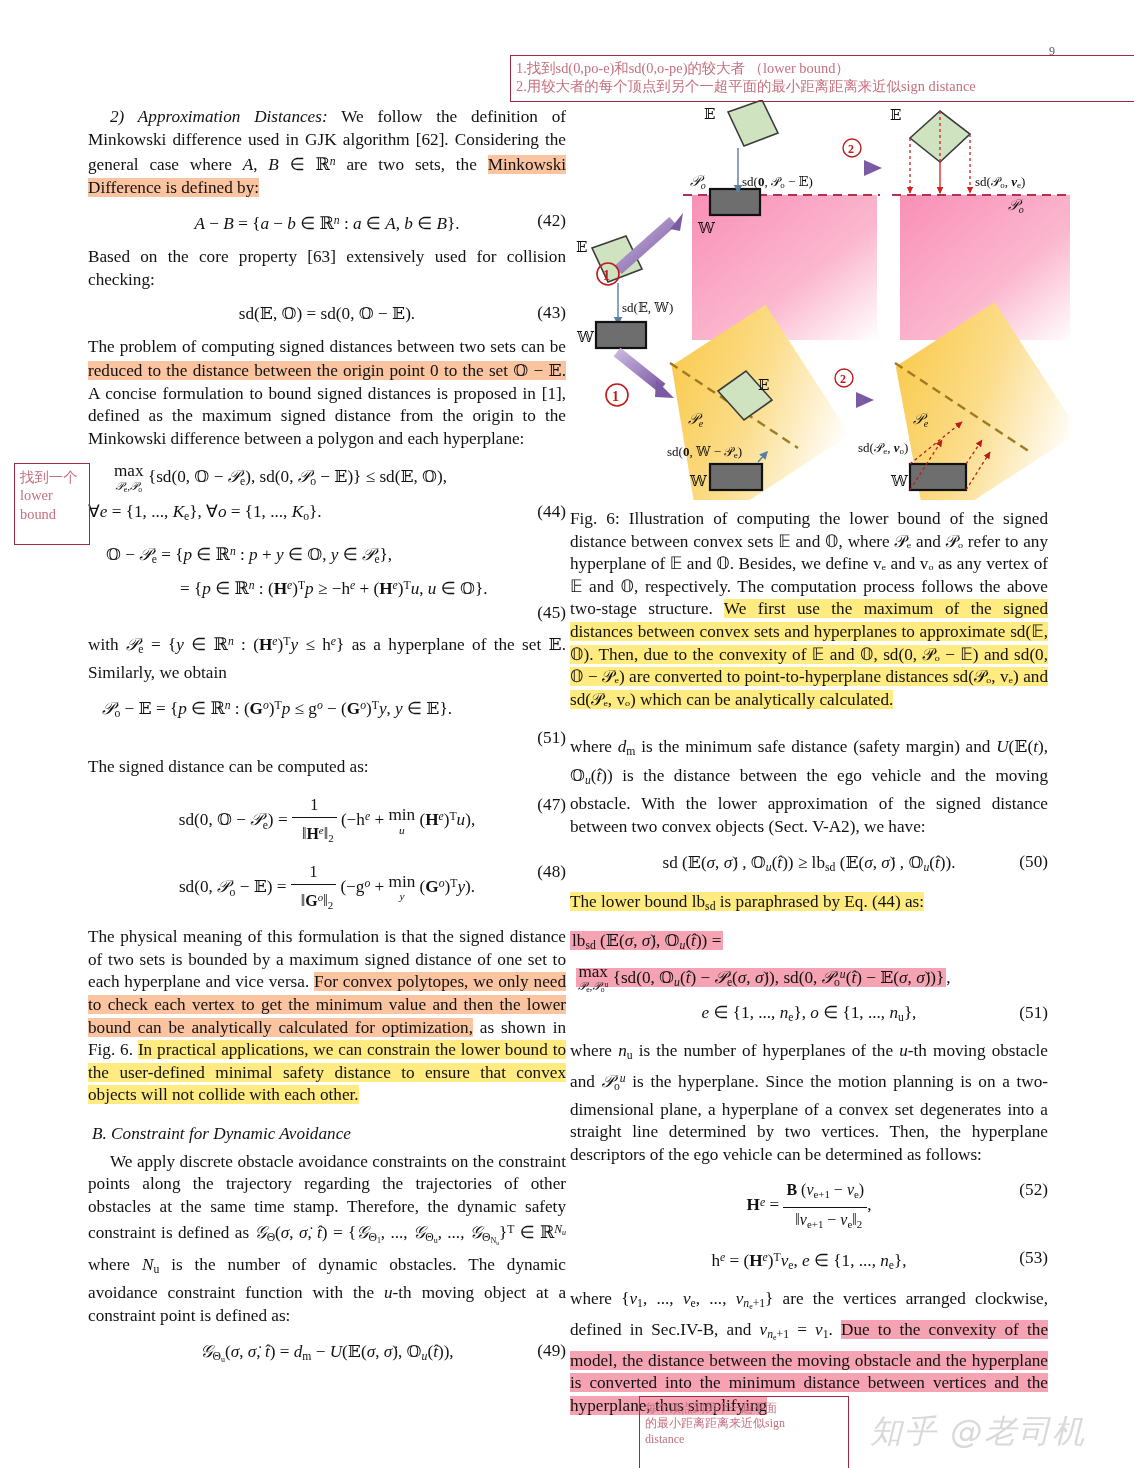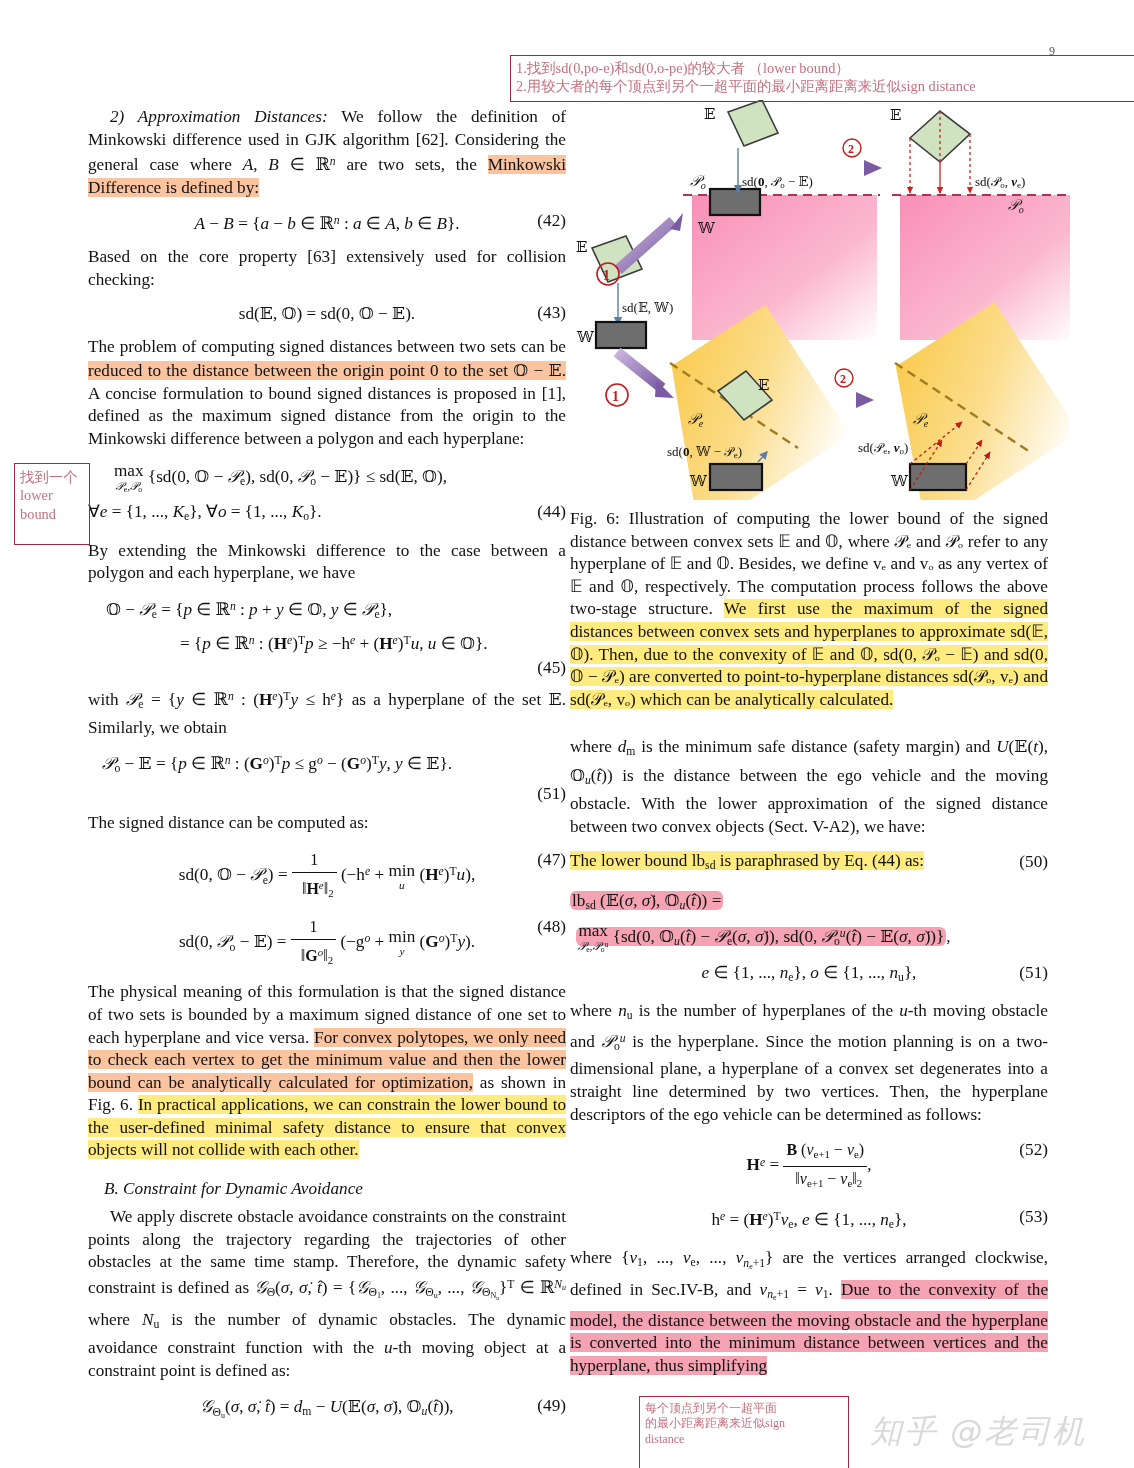--- a/index.html
+++ b/index.html
@@ -37,42 +37,42 @@
     margin:10px 0 10px 0;
     font-family:"Liberation Serif", serif;
   }
   .eqno{position:absolute;right:0;}
   .eq-left{text-align:left;}
   .eq-body{display:inline-block;}
 
   .secthead{
     font-style:italic;
     font-size:17.2px;
-    margin:16px 0 6px 16px;
+    margin:16px 0 6px 4px;
     line-height:22px;
   }
 
   
   i.v{font-style:italic;font-family:"Liberation Serif",serif;}
   .bb{font-family:"DejaVu Serif",serif;}
   .bf{font-weight:bold;}
   sub{font-size:.68em;vertical-align:-0.28em;}
   sup{font-size:.68em;vertical-align:0.42em;}
   .frac{display:inline-block;vertical-align:middle;text-align:center;font-size:.93em;}
   .frac .num{display:block;border-bottom:1px solid #111;padding:0 3px;}
   .frac .den{display:block;padding:0 3px;margin-left:7px;}
   .opmax{display:inline-block;text-align:center;vertical-align:middle;}
   .opmax .top{display:block;line-height:1;}
   .opmax .bot{display:block;font-size:.66em;line-height:1.1;}
 
   
   .hl-o{background:#fbc4a0;}
   .hl-y{background:#ffeb80;}
   .hl-p{background:#f5a3b3;}
-  .hl-p-r{background:#f5a3b3;border-radius:6px;padding:0 2px;}
+  .hl-p-r{background:#f5a3b3;border-radius:0;padding:0 2px;}
 
   
   .ann{
     position:absolute;
     border:1.4px solid #9e2b3f;
     color:#c4707f;
     font-family:"Liberation Serif", serif;
     box-sizing:border-box;
     background:transparent;
     line-height:1.28;
@@ -257,21 +257,20 @@
       <span style="display:inline-block;margin-left:26px;">
         <span class="opmax"><span class="top">max</span><span class="bot"><i class="v">𝒫</i><sub>e</sub>,<i class="v">𝒫</i><sub>o</sub></span></span>
         {sd(0, <span class="bb">𝕆</span> − <i class="v">𝒫</i><sub>e</sub>), sd(0, <i class="v">𝒫</i><sub>o</sub> − <span class="bb">𝔼</span>)} ≤ sd(<span class="bb">𝔼</span>, <span class="bb">𝕆</span>),
       </span>
       <div style="position:relative;margin-top:6px;">
         ∀<i class="v">e</i> = {1, ..., <i class="v">K</i><sub>e</sub>}, ∀<i class="v">o</i> = {1, ..., <i class="v">K</i><sub>o</sub>}.
         <span class="eqno">(44)</span>
       </div>
     </div>
 
-    <p class="body">By extending the Minkowski difference to the case between a polygon and each hyperplane, we have</p>
 
     <div class="eq eq-left">
       <span style="display:inline-block;margin-left:18px;"><span class="bb">𝕆</span> − <i class="v">𝒫</i><sub>e</sub> = {<i class="v">p</i> ∈ <span class="bb">ℝ</span><sup><i class="v">n</i></sup> : <i class="v">p</i> + <i class="v">y</i> ∈ <span class="bb">𝕆</span>, <i class="v">y</i> ∈ <i class="v">𝒫</i><sub>e</sub>},</span>
       <div style="margin-left:92px;margin-top:2px;">= {<i class="v">p</i> ∈ <span class="bb">ℝ</span><sup><i class="v">n</i></sup> : (<span class="bf">H</span><sup><i class="v">e</i></sup>)<sup>T</sup><i class="v">p</i> ≥ −h<sup><i class="v">e</i></sup> + (<span class="bf">H</span><sup><i class="v">e</i></sup>)<sup>T</sup><i class="v">u</i>, <i class="v">u</i> ∈ <span class="bb">𝕆</span>}.</div>
       <div style="position:relative;height:20px;">
           <span class="eqno">(45)</span>
         </div>
     </div>
 
     <p class="body">with <i class="v">𝒫</i><sub>e</sub> = {<i class="v">y</i> ∈ <span class="bb">ℝ</span><sup><i class="v">n</i></sup> : (<span class="bf">H</span><sup><i class="v">e</i></sup>)<sup>T</sup><i class="v">y</i> ≤ h<sup><i class="v">e</i></sup>} as a hyperplane of the set <span class="bb">𝔼</span>. Similarly, we obtain</p>
@@ -313,20 +312,21 @@
 
   <div class="col col-right" style="top:508px;">
 
     <p class="body"><span>Fig. 6: Illustration of computing the lower bound of the signed distance between convex sets 𝔼 and 𝕆, where 𝒫ₑ and 𝒫ₒ refer to any hyperplane of 𝔼 and 𝕆. Besides, we define vₑ and vₒ as any vertex of 𝔼 and 𝕆, respectively. The computation process follows the above two-stage structure. </span><span class="hl-y">We first use the maximum of the signed distances between convex sets and hyperplanes to approximate sd(𝔼, 𝕆). Then, due to the convexity of 𝔼 and 𝕆, sd(0, 𝒫ₒ − 𝔼) and sd(0, 𝕆 − 𝒫ₑ) are converted to point-to-hyperplane distances sd(𝒫ₒ, vₑ) and sd(𝒫ₑ, vₒ) which can be analytically calculated.</span></p>
 
     <div style="height:24px;"></div>
 
     <p class="body">where <i class="v">d</i><sub>m</sub> is the minimum safe distance (safety margin) and <i class="v">U</i>(<span class="bb">𝔼</span>(<i class="v">t</i>), <span class="bb">𝕆</span><sub><i class="v">u</i></sub>(<i class="v">t̂</i>)) is the distance between the ego vehicle and the moving obstacle. With the lower approximation of the signed distance between two convex objects (Sect. V-A2), we have:</p>
 
     <div class="eq" style="margin-top:12px;">
+      <span class="eq-body">sd (<span class="bb">𝔼</span>(<i class="v">σ</i>, <i class="v">σ̇</i>) , <span class="bb">𝕆</span><sub><i class="v">u</i></sub>(<i class="v">t̂</i>)) ≥ lb<sub>sd</sub> (<span class="bb">𝔼</span>(<i class="v">σ</i>, <i class="v">σ̇</i>) , <span class="bb">𝕆</span><sub><i class="v">u</i></sub>(<i class="v">t̂</i>)).</span>
       <span class="eqno">(50)</span>
     </div>
 
     <p class="body"><span class="hl-y">The lower bound lb<sub>sd</sub> is paraphrased by Eq. (44) as:</span></p>
 
     <div class="eq eq-left" style="margin-top:10px;">
       <div><span class="hl-p-r">lb<sub>sd</sub> (<span class="bb">𝔼</span>(<i class="v">σ</i>, <i class="v">σ̇</i>), <span class="bb">𝕆</span><sub><i class="v">u</i></sub>(<i class="v">t̂</i>)) =</span></div>
       <div style="margin-top:4px;margin-left:6px;"><span class="hl-p-r"><span class="opmax"><span class="top">max</span><span class="bot"><i class="v">𝒫</i><sub>e</sub>,<i class="v">𝒫</i><sub>o</sub><sup>u</sup></span></span> {sd(0, <span class="bb">𝕆</span><sub><i class="v">u</i></sub>(<i class="v">t̂</i>) − <i class="v">𝒫</i><sub>e</sub>(<i class="v">σ</i>, <i class="v">σ̇</i>)), sd(0, <i class="v">𝒫</i><sub>o</sub><sup><i class="v">u</i></sup>(<i class="v">t̂</i>) − <span class="bb">𝔼</span>(<i class="v">σ</i>, <i class="v">σ̇</i>))}</span>,</div>
       <div style="text-align:center;position:relative;margin-top:6px;"><i class="v">e</i> ∈ {1, ..., <i class="v">n</i><sub>e</sub>}, <i class="v">o</i> ∈ {1, ..., <i class="v">n</i><sub>u</sub>},
         <span class="eqno">(51)</span>

